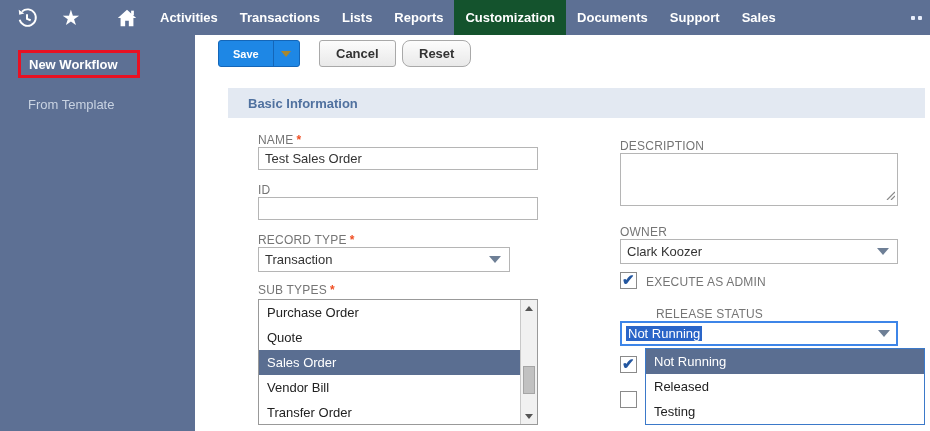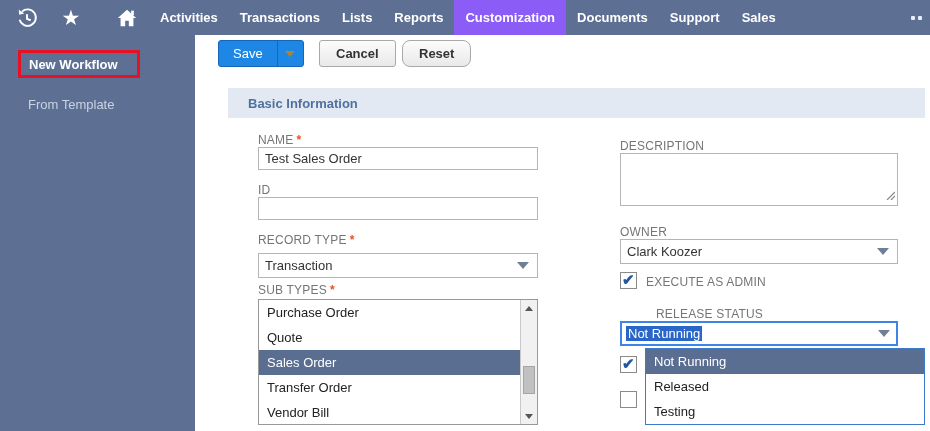--- a/index.html
+++ b/index.html
@@ -11,39 +11,39 @@
   .nav { position:absolute; left:0; top:0; width:930px; height:35px; background:#5d7094; }
   .nav-icons { position:absolute; left:0; top:0; height:35px; display:flex; align-items:center; }
   .nav-icon { width:26px; height:26px; display:flex; align-items:center; justify-content:center;
               color:#fff; cursor:pointer; }
   .nav-icon.history { margin-left:14px; }
   .nav-icon.star { margin-left:18px; font-size:21px; line-height:21px; }
   .nav-icon.home { margin-left:30px; }
   .nav-menu { position:absolute; left:149px; top:0; height:35px; display:flex; align-items:stretch; }
   .nav-item { display:flex; align-items:center; padding:0 11px; color:#fff; font-size:13px;
               font-weight:bold; cursor:pointer; white-space:nowrap; }
-  .nav-item.active { background:#8b5cf6;text-align:right; }
+  .nav-item.active { background:#14532d;text-align:right; }
   .nav-more { position:absolute; right:8px; top:16px; display:flex; gap:3px; }
   .nav-more i { width:4px; height:4px; background:#e8eefb; border-radius:1px; display:block; }
 
   
   .sidebar { position:absolute; left:0; top:35px; width:195px; height:396px; background:#5d7094;padding-left:40px; }
   .side-item-box { position:absolute; left:18px; top:15px; width:122px; height:28px;
                    border:3px solid #e81123; display:flex; align-items:center; cursor:pointer; }
   .side-item-box span { color:#fff; font-size:13px; font-weight:bold; padding-left:8px; white-space:nowrap; }
   .side-item-2 { position:absolute; left:28px; top:62px; color:#c9d3e2; font-size:13px; cursor:pointer; }
   .notch { position:absolute; left:198px; top:61px; width:0; height:0;
            border-top:12px solid transparent; border-bottom:12px solid transparent;
            border-right:19px solid #fff; z-index:3; }
 
   
   .btn-save { position:absolute; left:218px; top:40px; height:27px; display:flex;
               background:#1e87e5; border:1px solid #1466b8; border-radius:3px; cursor:pointer; }
   .btn-save-main { padding:0 14px; display:flex; align-items:center; color:#fff;
-                   font-size:13px; font-weight:normal; }
+                   font-size:11px; font-weight:bold; }
   .btn-save-arrow { width:26px; display:flex; align-items:center; justify-content:center;
                     border-left:1px solid #1466b8; }
   .tri-gold { width:0; height:0; border-left:5px solid transparent; border-right:5px solid transparent;
               border-top:6px solid #a6872f; }
   .btn-gray { position:absolute; top:40px; height:27px; padding:0 16px;
               background:linear-gradient(#fcfcfc,#e9e9e9); border:1px solid #a9a9a9; border-radius:3px;
               font-size:13px; font-weight:bold; color:#333; font-family:"Liberation Sans",sans-serif;
               cursor:pointer; }
   .btn-cancel { left:319px; } .btn-reset { left:402px;border-radius:8px; }
 
@@ -59,21 +59,21 @@
              padding:0 6px; font-family:"Liberation Sans",sans-serif; }
   .f-select { position:absolute; border:1px solid #b5b5b5; background:#fff; display:flex;
               align-items:center; font-size:13px; color:#333; padding:0 6px; cursor:pointer; }
   .f-select .val { flex:1; }
   .tri-slate { width:0; height:0; border-left:6px solid transparent; border-right:6px solid transparent;
                border-top:7px solid #6e7f96; margin-right:2px; }
 
   
   .in-name   { left:258px; top:147px; width:280px; height:23px; }
   .in-id     { left:258px; top:197px; width:280px; height:23px; }
-  .sel-rt    { left:258px; top:253px; width:280px; height:25px; }
+  .sel-rt    { left:258px; top:247px; width:252px; height:25px; }
 
   .listbox { position:absolute; left:258px; top:299px; width:280px; height:126px;
              border:1px solid #999; background:#fff; display:flex; }
   .lb-rows { flex:1; overflow:hidden; }
   .lb-row { height:25px; line-height:25px; padding-left:8px; font-size:13px; color:#222; cursor:pointer; }
   .lb-row.selected { background:#5a6e91; color:#fff; }
   .lb-scroll { width:17px; background:#f1f1f1; border-left:1px solid #c8c8c8; position:relative; }
   .lb-up,.lb-down { position:absolute; left:0; width:16px; height:16px; display:flex;
                     align-items:center; justify-content:center; cursor:pointer; }
   .lb-up { top:0; } .lb-down { bottom:0; }
@@ -183,22 +183,22 @@
   </div>
 
   <span class="f-label" style="left:258px; top:283px;">
     <span>SUB TYPES</span><span class="req">*</span>
   </span>
   <div class="listbox">
     <div class="lb-rows">
       <div class="lb-row">Purchase Order</div>
       <div class="lb-row">Quote</div>
       <div class="lb-row selected">Sales Order</div>
+      <div class="lb-row">Vendor Bill</div>
       <div class="lb-row">Transfer Order</div>
-      <div class="lb-row">Vendor Bill</div>
     </div>
     <div class="lb-scroll">
       <span class="lb-up">
           <i class="tri-up"></i>
         </span>
       <span class="lb-thumb"></span>
       <span class="lb-down">
           <i class="tri-down"></i>
         </span>
     </div>

